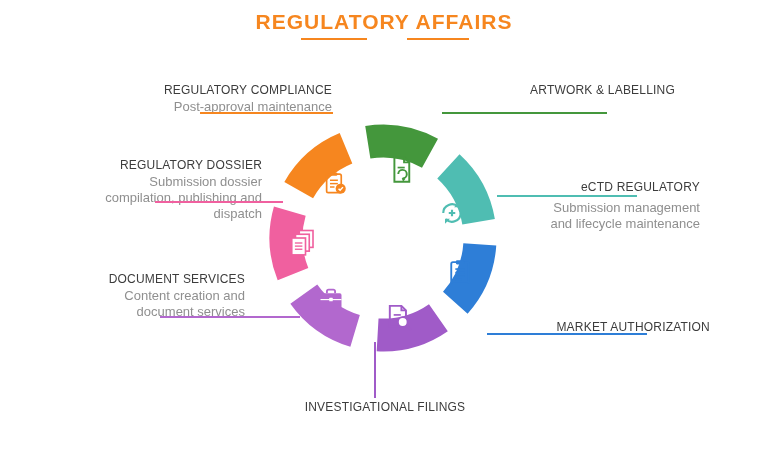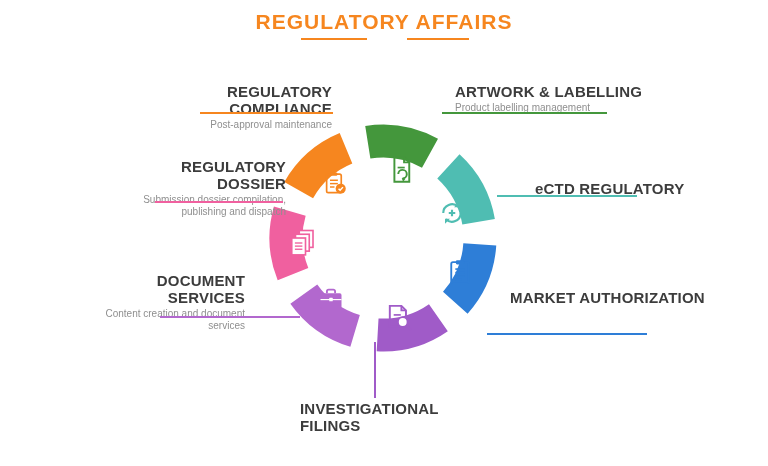--- a/index.html
+++ b/index.html
@@ -7,25 +7,25 @@
   body { font-family:"Liberation Sans", sans-serif; }
   .stage { position:relative; width:768px; height:466px; background:#ffffff; overflow:hidden;padding-left:28px; }
 
   .main-title { position:absolute; top:10px; left:0; width:100%; text-align:center;
                 font-size:21px; font-weight:bold; letter-spacing:1px; }
   .title-underline { position:absolute; height:2px; }
 
   .ring { position:absolute; left:0; top:0; }
 
   .seg-label { position:absolute; }
-  .seg-title { font-size:15px; font-weight:bold; color:#3c3c3c; letter-spacing:.2px; margin-bottom:2px; }
-  .seg-sub { font-size:10px; color:#8f8f8f; line-height:1.22; }
+  .seg-title { font-size:12px; font-weight:normal; color:#3c3c3c; letter-spacing:.2px; margin-bottom:2px; }
+  .seg-sub { font-size:13px; color:#8f8f8f; line-height:1.22; }
   .align-right { text-align:right; }
-  .align-left { text-align:left; }
-  .align-center { }
+  .align-left { text-align:right; }
+  .align-center { text-align:center; }
 
   .leader { position:absolute; height:2px; }
   .leader.vertical { width:2px; }
 
   .icon { position:absolute; line-height:0; }
 </style>
 </head>
 <body>
 
 <div class="stage">
@@ -118,44 +118,44 @@
   </div>
 
   <div class="seg-label align-right" style="right:436px; top:83px; width:200px;">
     <div class="seg-title">REGULATORY COMPLIANCE</div>
     <div class="seg-sub">Post-approval maintenance</div>
   </div>
   <div class="leader" style="left: 200px; top: 112px; width: 133px; background: rgb(246, 134, 31);"></div>
 
   <div class="seg-label align-left" style="left:455px; top:83px; width:220px;">
     <div class="seg-title">ARTWORK &amp; LABELLING</div>
-    <div class="seg-sub">Product labelling management</div>
   </div>
   <div class="leader" style="left: 442px; top: 112px; width: 165px; background: rgb(68, 151, 60);"></div>
 
   <div class="seg-label align-left" style="left:535px; top:180px; width:165px;">
     <div class="seg-title" style="margin-bottom:6px;">eCTD REGULATORY</div>
+    <div class="seg-sub">Submission management and lifecycle maintenance</div>
   </div>
   <div class="leader" style="left: 497px; top: 195px; width: 140px; background: rgb(79, 189, 178);"></div>
 
-  <div class="seg-label align-left" style="left:510px; top:289px; width:200px;">
+  <div class="seg-label align-left" style="left:510px; top:320px; width:200px;">
     <div class="seg-title">MARKET AUTHORIZATION</div>
   </div>
   <div class="leader" style="left: 487px; top: 333px; width: 160px; background: rgb(46, 126, 215);"></div>
 
   <div class="seg-label align-center" style="left:300px; top:400px; width:170px;">
     <div class="seg-title">INVESTIGATIONAL FILINGS</div>
   </div>
   <div class="leader vertical" style="left: 374px; top: 342px; height: 56px; background: rgb(160, 91, 200);"></div>
 
   <div class="seg-label align-right" style="right:523px; top:272px; width:140px;">
     <div class="seg-title">DOCUMENT SERVICES</div>
     <div class="seg-sub">Content creation and document services</div>
   </div>
   <div class="leader" style="left: 160px; top: 316px; width: 140px; background: rgb(178, 104, 206);"></div>
 
-  <div class="seg-label align-right" style="right:482px; top:158px; width:175px;">
+  <div class="seg-label align-right" style="right:506px; top:158px; width:175px;">
     <div class="seg-title">REGULATORY DOSSIER</div>
     <div class="seg-sub">Submission dossier compilation, publishing and dispatch</div>
   </div>
   <div class="leader" style="left: 155px; top: 201px; width: 128px; background: rgb(240, 96, 159);"></div>
 
 </div>
 
 </body></html>

